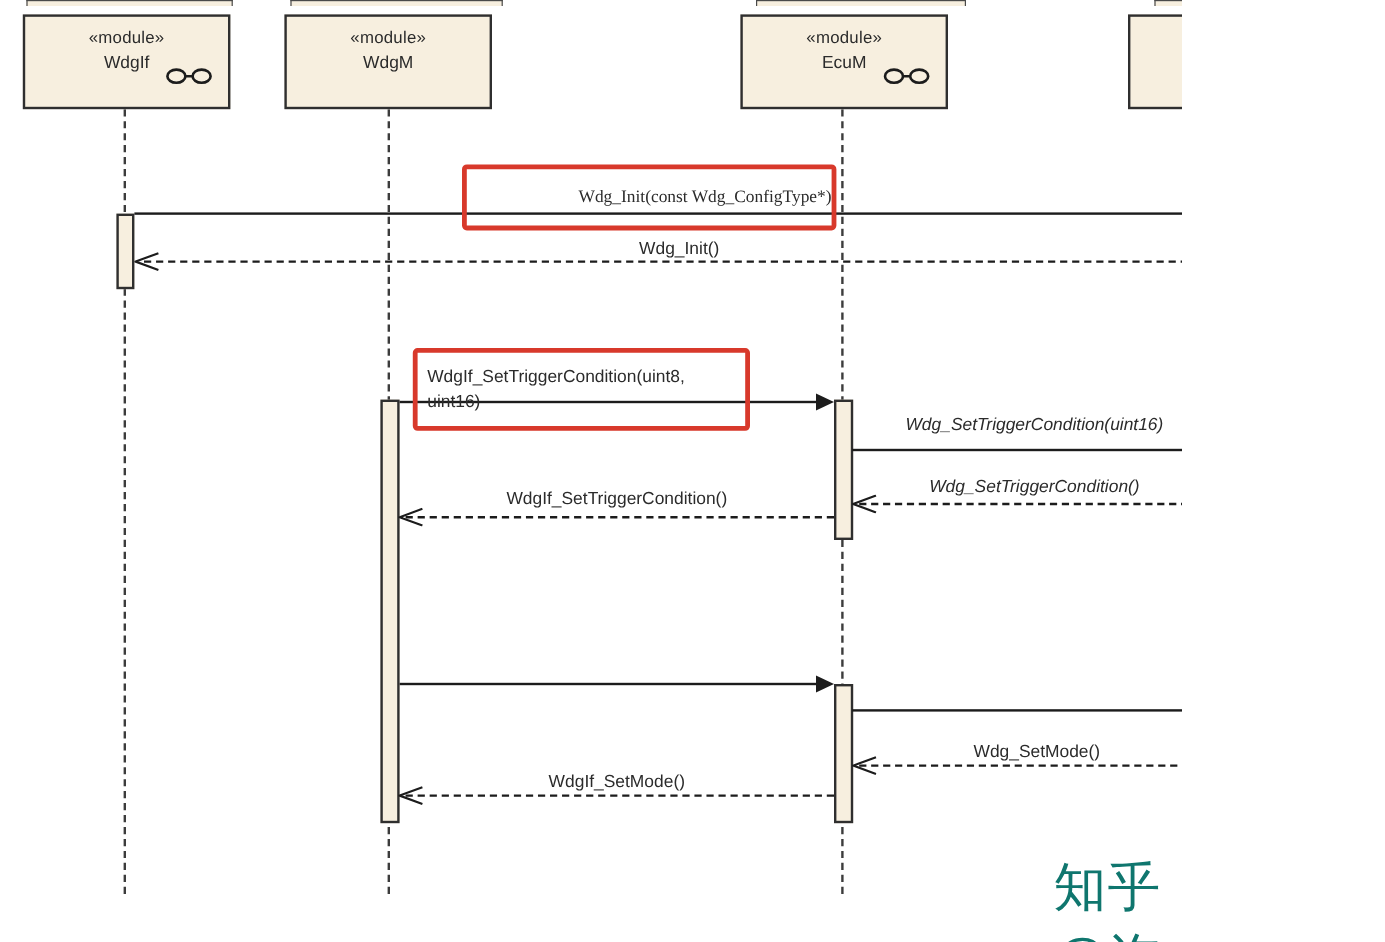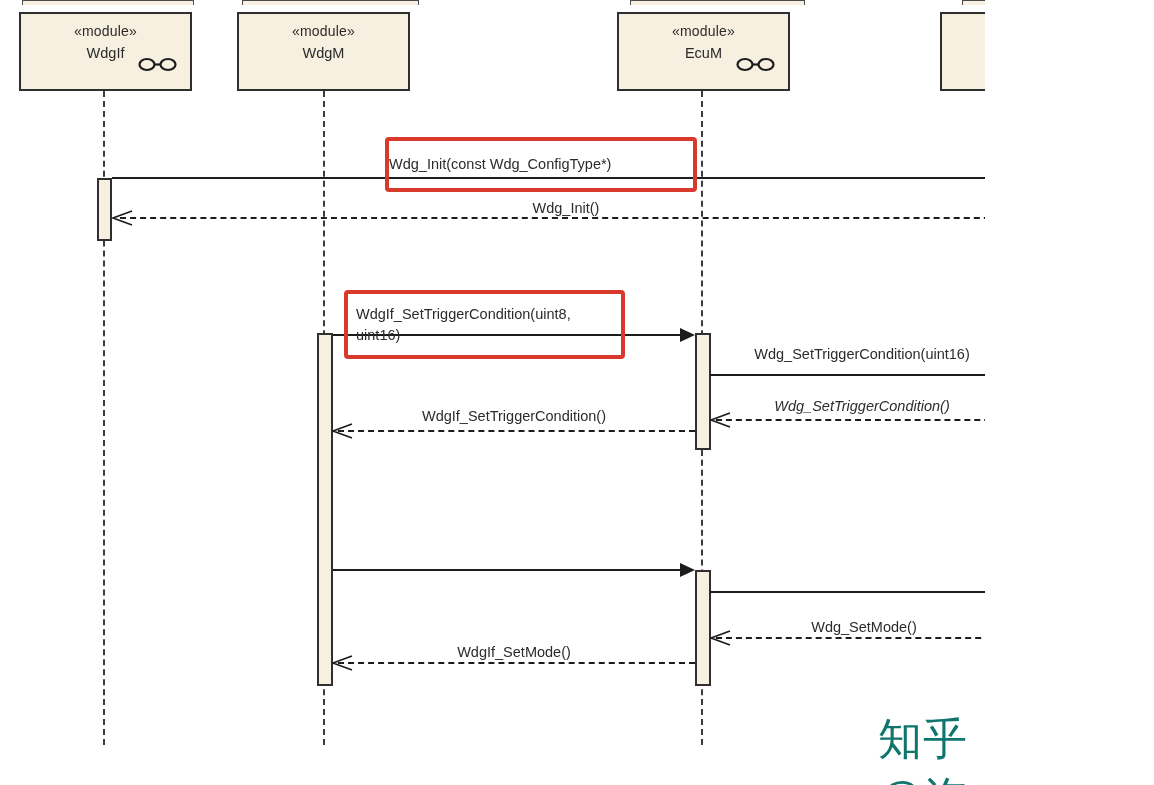--- a/index.html
+++ b/index.html
@@ -32,21 +32,21 @@
   
   .msg-label{position:absolute;font-size:14.5px;color:#2b2b2b;white-space:nowrap;}
   .msg-label.centered{transform:translateX(-50%);}
   .msg-label.wrap{white-space:normal;line-height:20px;}
   
   .red-box{
     position:absolute;box-sizing:border-box;border:4px solid #d8392b;border-radius:4px;
     display:flex;align-items:center;
   }
   .red-box .rb-label{font-size:14.5px;color:#2b2b2b;line-height:21px;}
-  .red-box.center-text{justify-content:flex-start;}
+  .red-box.center-text{justify-content:flex-end;font-family:Liberation Serif, serif;}
   .red-box.left-text{justify-content:flex-start;padding-left:8px;}
   
   .watermark{
     position:absolute;left:878px;top:710px;font-size:44px;letter-spacing:1px;
     color:#0f766e;text-shadow:1px 1px 0 #ffffff;
   }
 </style>
 </head>
 <body>
 
@@ -123,21 +123,21 @@
   <div class="msg-label centered" style="left:566px;top:200px;text-align:center;">Wdg_Init()</div>
 
   <div class="msg-line solid" style="left:333px;top:334px;width:349px;"></div>
   <div class="fh" style="left:680px;top:328px;"></div>
   <div class="red-box left-text" style="left:344px;top:290px;width:281px;height:69px;">
     <div class="rb-label" style="max-width:245px;">WdgIf_SetTriggerCondition(uint8, uint16)</div>
   </div>
 
   <div class="msg-line solid" style="left:710px;top:374px;width:297px;"></div>
   <div class="fh" style="left:1005px;top:368px;"></div>
-  <div class="msg-label centered" style="left:862px;top:346px;">Wdg_SetTriggerCondition(uint16)</div>
+  <div class="msg-label centered" style="left:862px;top:346px;font-style:italic;">Wdg_SetTriggerCondition(uint16)</div>
 
   <div class="msg-line dashed" style="left:716px;top:419px;width:304px;"></div>
   <div class="oh" style="left:710px;top:412px;">
     <svg width="22" height="16">
         <polyline points="20,1 1,8 20,15" fill="none" stroke="#1c1c1c" stroke-width="1.8"></polyline>
       </svg>
   </div>
   <div class="msg-label centered" style="left:862px;top:398px;font-style:italic;">Wdg_SetTriggerCondition()</div>
 
   <div class="msg-line dashed" style="left:338px;top:430px;width:357px;"></div>

